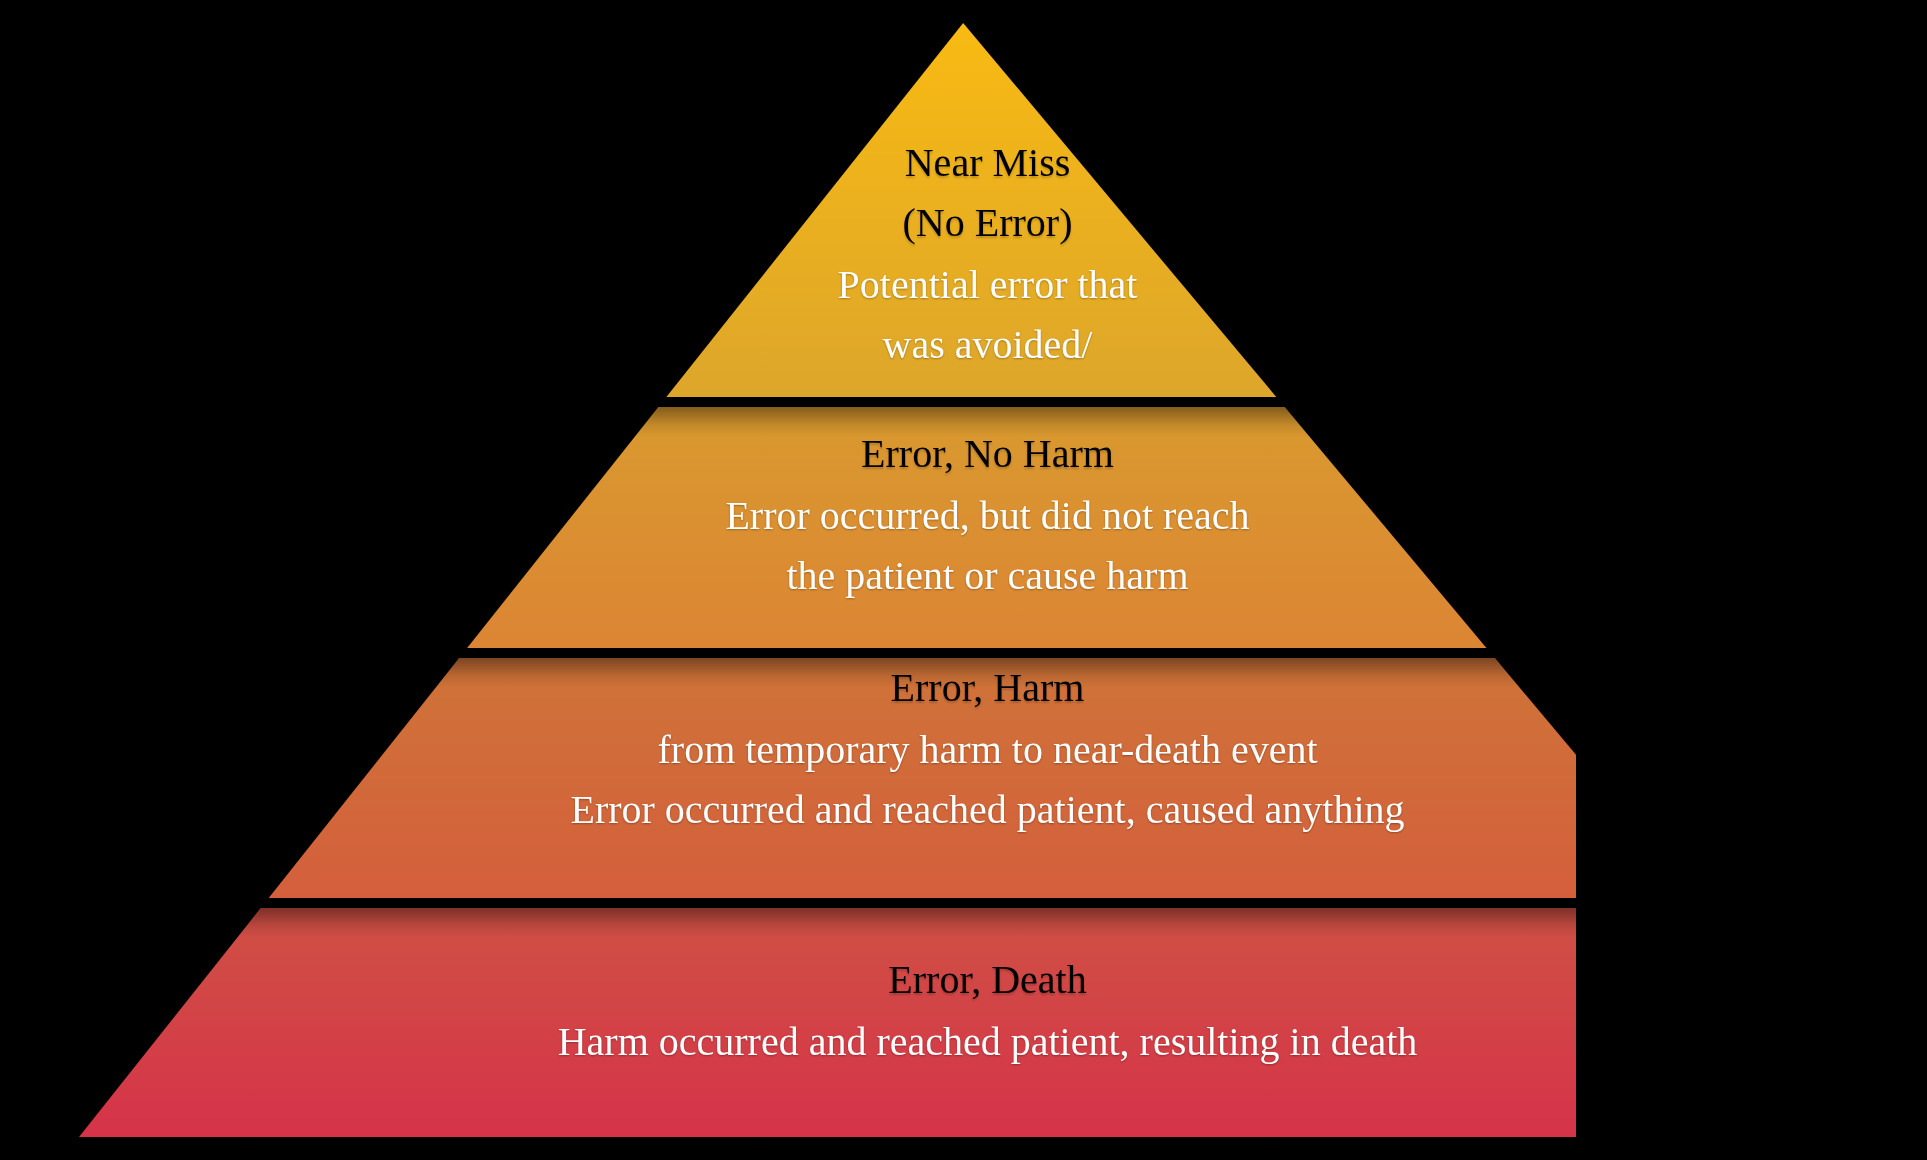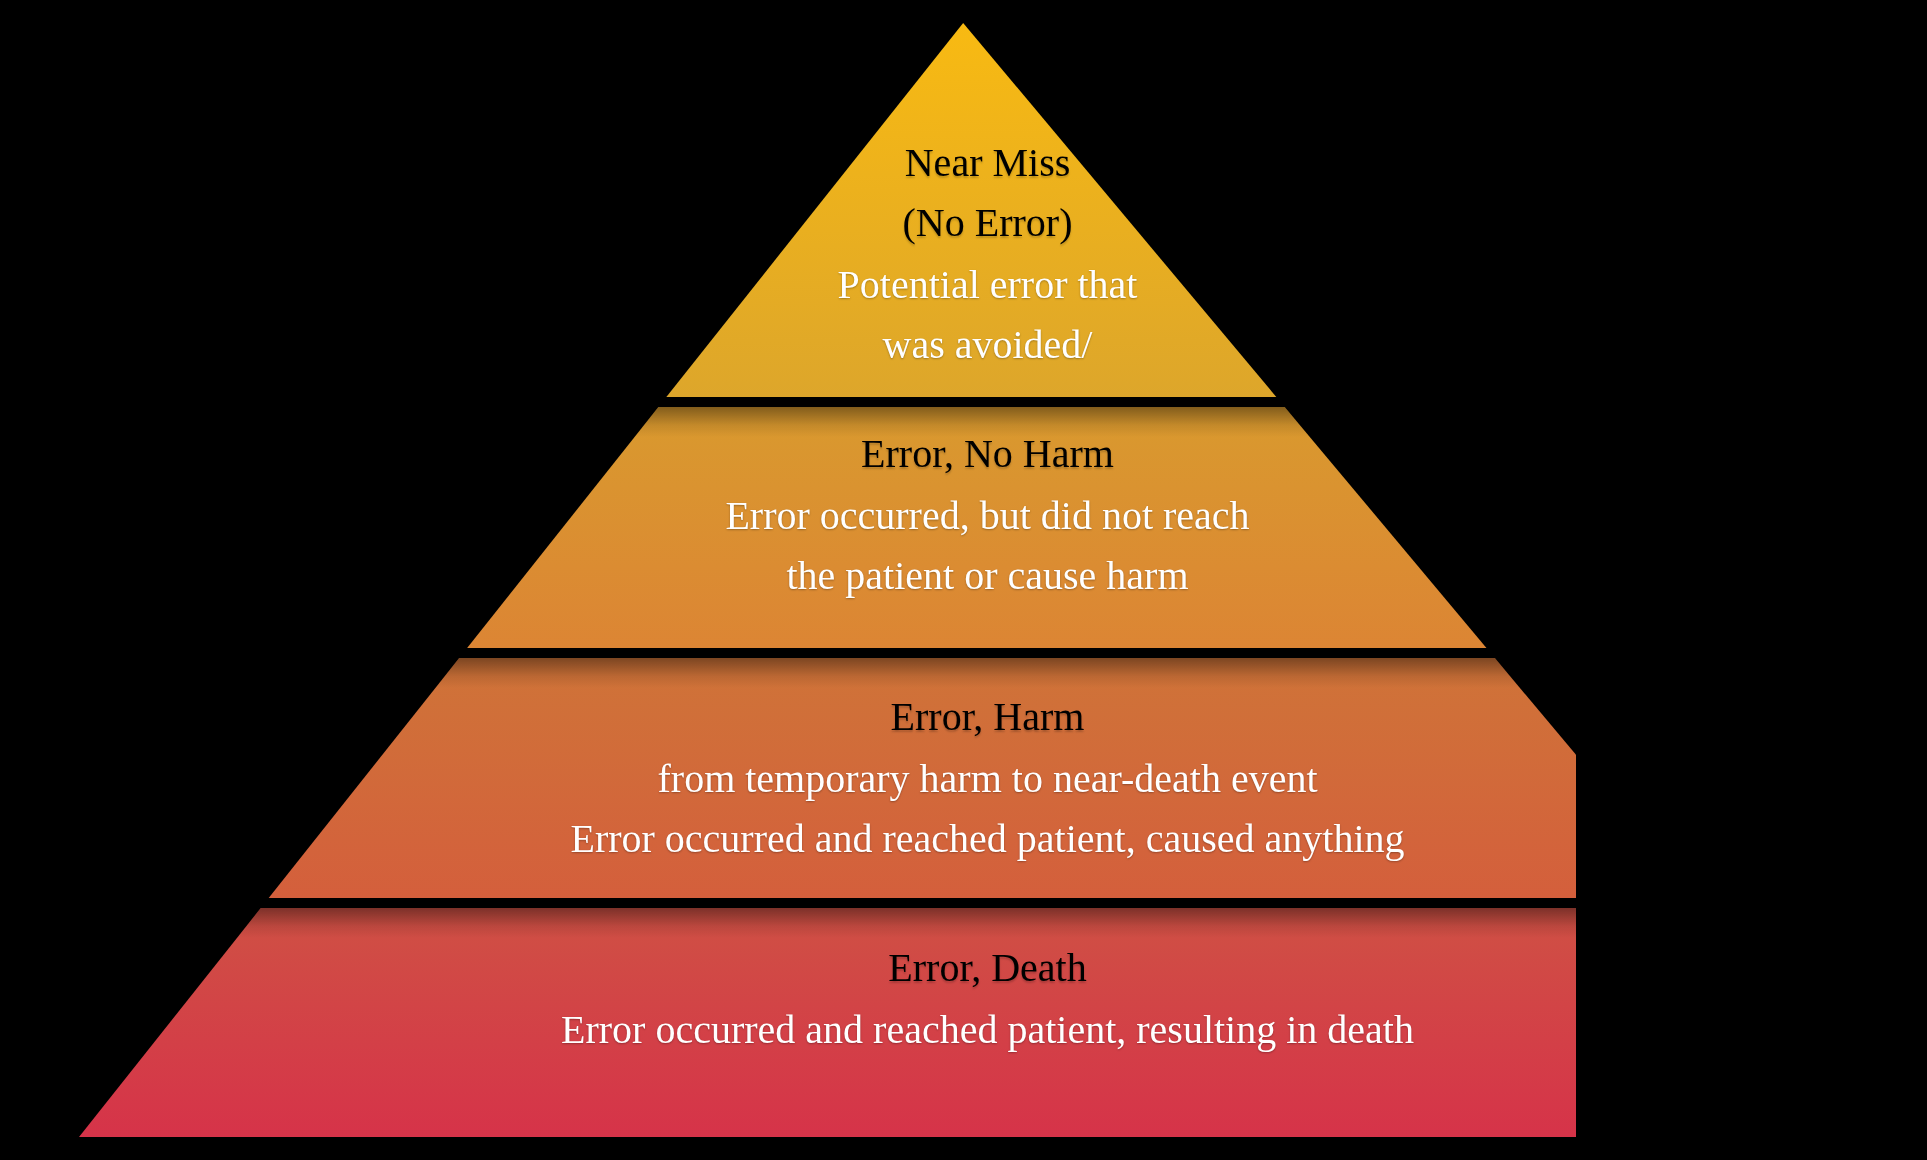--- a/index.html
+++ b/index.html
@@ -25,22 +25,22 @@
     clip-path: polygon(48.66% 0%, 100% 100%, 0% 100%);
   }
   .tier {
     position: relative;
     width: 100%;
     box-sizing: border-box;
     text-align: center;
   }
   .t1 { height: 374px; padding-top: 110px; }
   .t2 { height: 241px; padding-top: 17px; }
-  .t3 { height: 240px; padding-top: 29px; }
-  .t4 { height: 229px; padding-top: 30px; font-family: Liberation Serif, serif; }
+  .t3 { height: 240px; }
+  .t4 { height: 229px; padding-top: 42px; font-family: Liberation Serif, serif; }
   .divider {
     width: 100%;
     height: 10px;
   }
   .tier-title div, .tier-desc div {
     font-size: 40px;
     line-height: 60px;
     white-space: nowrap;
   }
   .tier-desc { margin-top: 2px; }
@@ -88,18 +88,18 @@
       </div>
     </div>
 
     <div class="divider" style="background: rgb(0, 0, 0);"></div>
 
     <div class="tier t4" style="background: linear-gradient(rgba(0, 0, 0, 0.4) 0px, rgba(0, 0, 0, 0.1) 18px, rgba(0, 0, 0, 0) 30px), linear-gradient(rgb(207, 81, 68), rgb(214, 51, 73));">
       <div class="tier-title">
         <div style="color: rgb(0, 0, 0);">Error, Death</div>
       </div>
       <div class="tier-desc">
-        <div style="color: rgb(255, 255, 255);">Error occurred and reached patient, resulting in death</div>
+        <div style="color: rgb(255, 255, 255);">Harm occurred and reached patient, resulting in death</div>
       </div>
     </div>
 
   </div>
 </div>
 
 </body></html>

